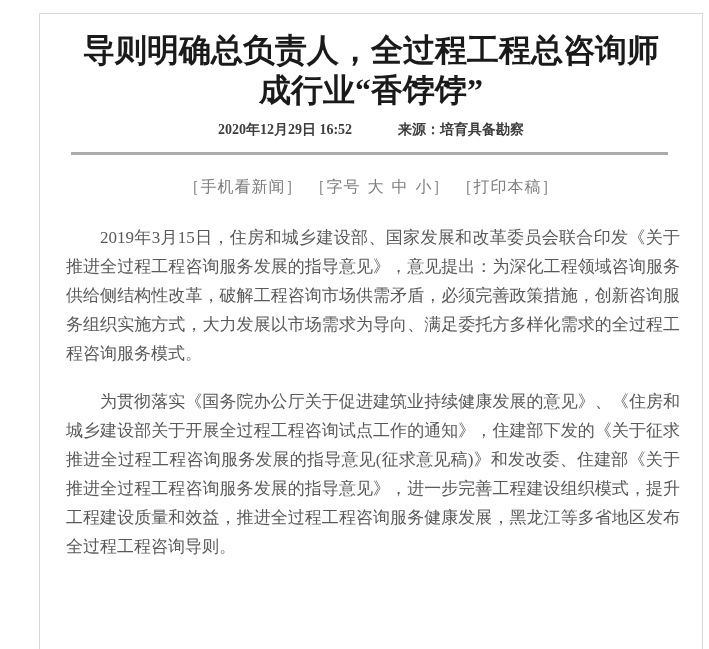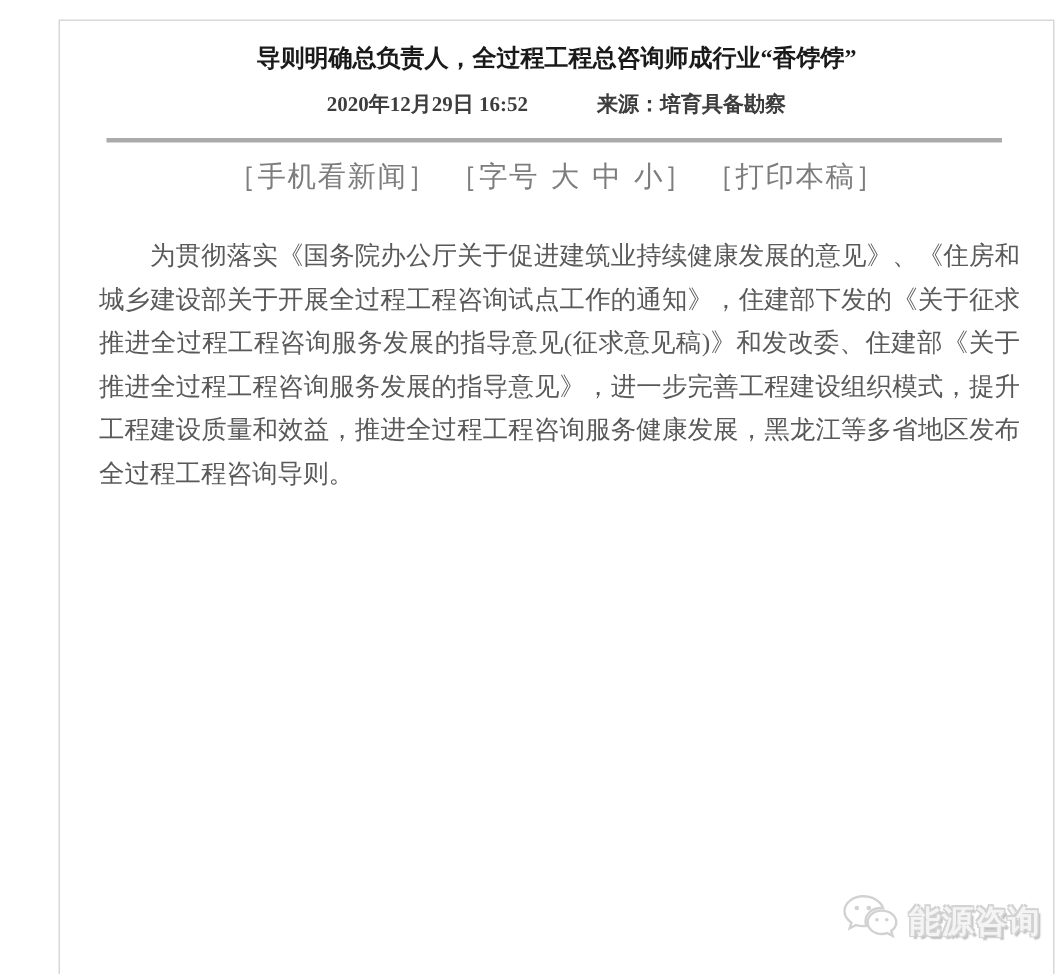--- a/index.html
+++ b/index.html
@@ -17,42 +17,42 @@
     top: 13px;
     width: 664px;
     height: 700px; 
     box-sizing: border-box;
     border: 1px solid #d8d8d8;
     background: #ffffff;
   }
   .title {
     margin: 16px 28px 0 28px;
     text-align: center;
-    font-size: 16px;
+    font-size: 32px;
     font-weight: bold;
     color: #1a1a1a;
     line-height: 1.25;
   }
   .meta {
     margin-top: 11px;
     text-align: center;
     font-size: 14px;
     font-weight: bold;
     color: #3d3d3d;
   }
   .meta .datetime { margin-right: 46px; }
   .divider {
     margin: 13px 34px 0 31px;
     height: 3px;
     background: #ababab;
   }
   .toolbar {
-    margin-top: 10px;
+    margin-top: 22px;
     text-align: center;
-    font-size: 19px;
+    font-size: 16px;
     color: #7d7d7d;
     letter-spacing: 1px;
   }
   .toolbar span { cursor: pointer; margin: 0 1px; }
   .article {
     margin: 25px 22px 0 26px;
     font-size: 17px;
     line-height: 29px;
     color: #595959;
     text-align: justify;
@@ -99,35 +99,19 @@
   <div class="toolbar">
     <span>［手机看新闻］</span>
     <span>［字号</span>
     <span>大</span>
     <span>中</span>
     <span>小］</span>
     <span>［打印本稿］</span>
   </div>
 
   <div class="article">
+    <p>2019年3月15日，住房和城乡建设部、国家发展和改革委员会联合印发《关于推进全过程工程咨询服务发展的指导意见》，意见提出：为深化工程领域咨询服务供给侧结构性改革，破解工程咨询市场供需矛盾，必须完善政策措施，创新咨询服务组织实施方式，大力发展以市场需求为导向、满足委托方多样化需求的全过程工程咨询服务模式。</p>
     <p>为贯彻落实《国务院办公厅关于促进建筑业持续健康发展的意见》、《住房和城乡建设部关于开展全过程工程咨询试点工作的通知》，住建部下发的《关于征求推进全过程工程咨询服务发展的指导意见(征求意见稿)》和发改委、住建部《关于推进全过程工程咨询服务发展的指导意见》，进一步完善工程建设组织模式，提升工程建设质量和效益，推进全过程工程咨询服务健康发展，黑龙江等多省地区发布全过程工程咨询导则。</p>
 
   </div>
 
-  <div class="watermark">
-    <span>
-      <svg width="40" height="32" viewBox="0 0 40 32" aria-hidden="true">
-        <g fill="#ffffff" stroke="#d2d2d2" stroke-width="1.6">
-          <path d="M14.5 2.5 C7.6 2.5 2 7 2 12.4 c0 3.1 1.8 5.8 4.6 7.7 l-1.2 3.8 4.3-2.2 c1.5 .4 3.1 .7 4.8 .7 .7 0 1.4 0 2.1 -.1 -.4 -1 -.6 -2 -.6 -3.1 0 -5 4.6 -8.9 10.2 -8.9 .5 0 1 0 1.5 .1 C26.4 6 21 2.5 14.5 2.5 Z"></path>
-          <path d="M26.8 12.1 c-5.2 0-9.4 3.5-9.4 7.8 0 4.3 4.2 7.8 9.4 7.8 1.3 0 2.6-.2 3.7-.6 l3.6 1.8-1-3.2 c2.1-1.4 3.4-3.5 3.4-5.8 0-4.3-4.2-7.8-9.7-7.8 Z"></path>
-        </g>
-        <g fill="#d2d2d2">
-          <circle cx="10.2" cy="10.4" r="1.5"></circle>
-          <circle cx="18.2" cy="10.4" r="1.5"></circle>
-          <circle cx="23.6" cy="18.2" r="1.2"></circle>
-          <circle cx="30.2" cy="18.2" r="1.2"></circle>
-        </g>
-      </svg>
-    </span>
-    <span class="watermark-text">能源咨询</span>
-  </div>
 
 </div>
 
 </body></html>

